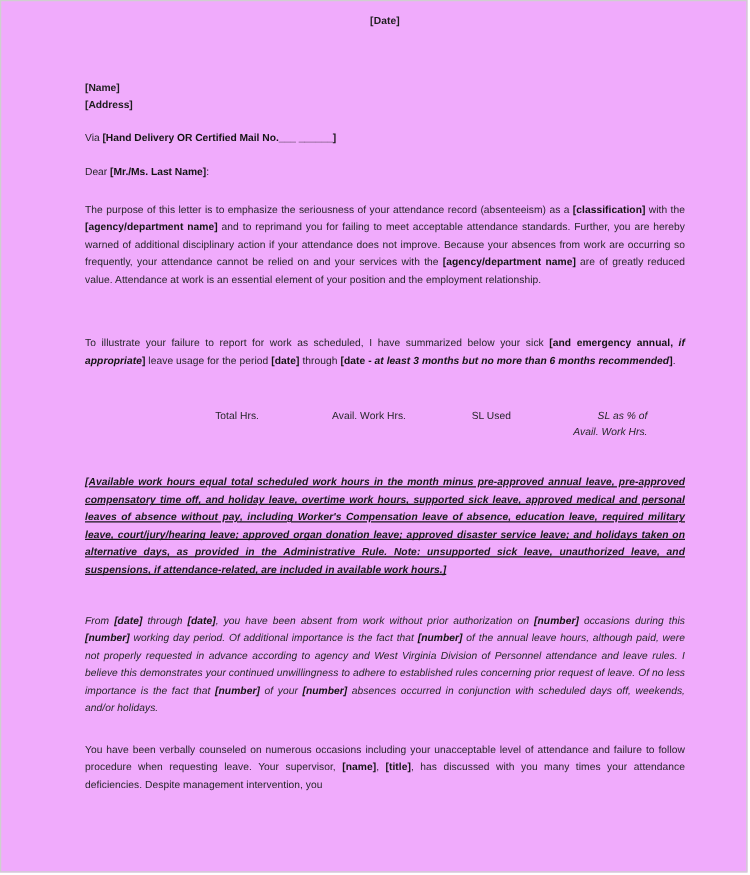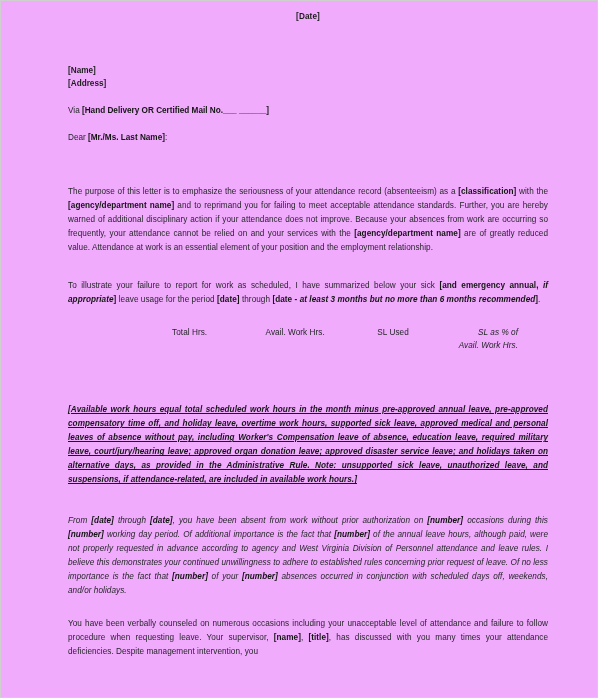--- a/index.html
+++ b/index.html
@@ -42,35 +42,34 @@
   .blk {
     position: absolute;
     left: 0;
     width: 480px;
     font-size: 8.2px;
     line-height: 14.1px;
     color: #26262a;
     text-align: justify;
     text-justify: inter-word;
     letter-spacing: .05px;
-    margin-top: 24px;
   }
   b, .b { font-weight: bold; color: #141414; }
   .bi { font-weight: bold; font-style: italic; color: #141414; }
   .blockitalic {
     font-weight: bold;
     font-style: italic;
     color: #17171a;
   }
   .addr-name { position: absolute; left: 0; top: 65px; font-size: 8.2px; font-weight: bold; color: #1d1d1d; }
   .addr-address { position: absolute; left: 0; top: 78px; font-size: 8.2px; font-weight: bold; color: #1d1d1d; }
   .via-line { position: absolute; left: 0; top: 105px; font-size: 8.2px; color: #26262a; }
   .salutation { position: absolute; left: 0; top: 132px; font-size: 8.2px; color: #26262a; }
   .p1 { top: 160px; }
-  .p2 { top: 254px; }
+  .p2 { top: 267px; }
   .p3 { top: 378px; text-decoration: underline; }
   .p4 { top: 489px; font-style: italic; }
   .p5 { top: 592px; }
   .tblwrap {
     position: absolute;
     left: 0;
     top: 326px;
     width: 480px;
     font-size: 8.2px;
     color: #26262a;

